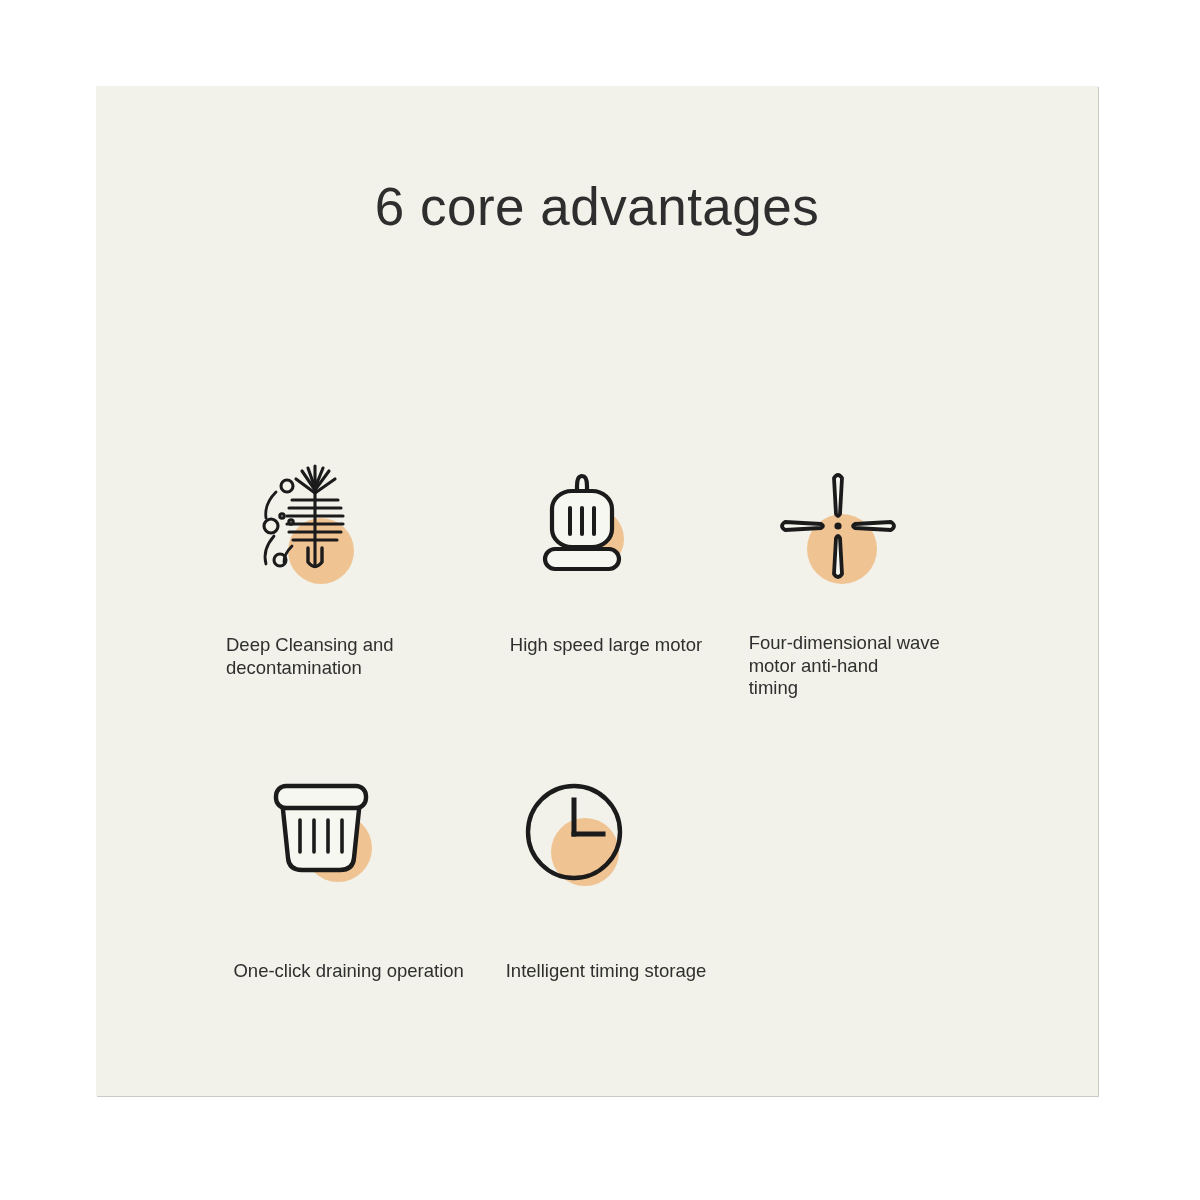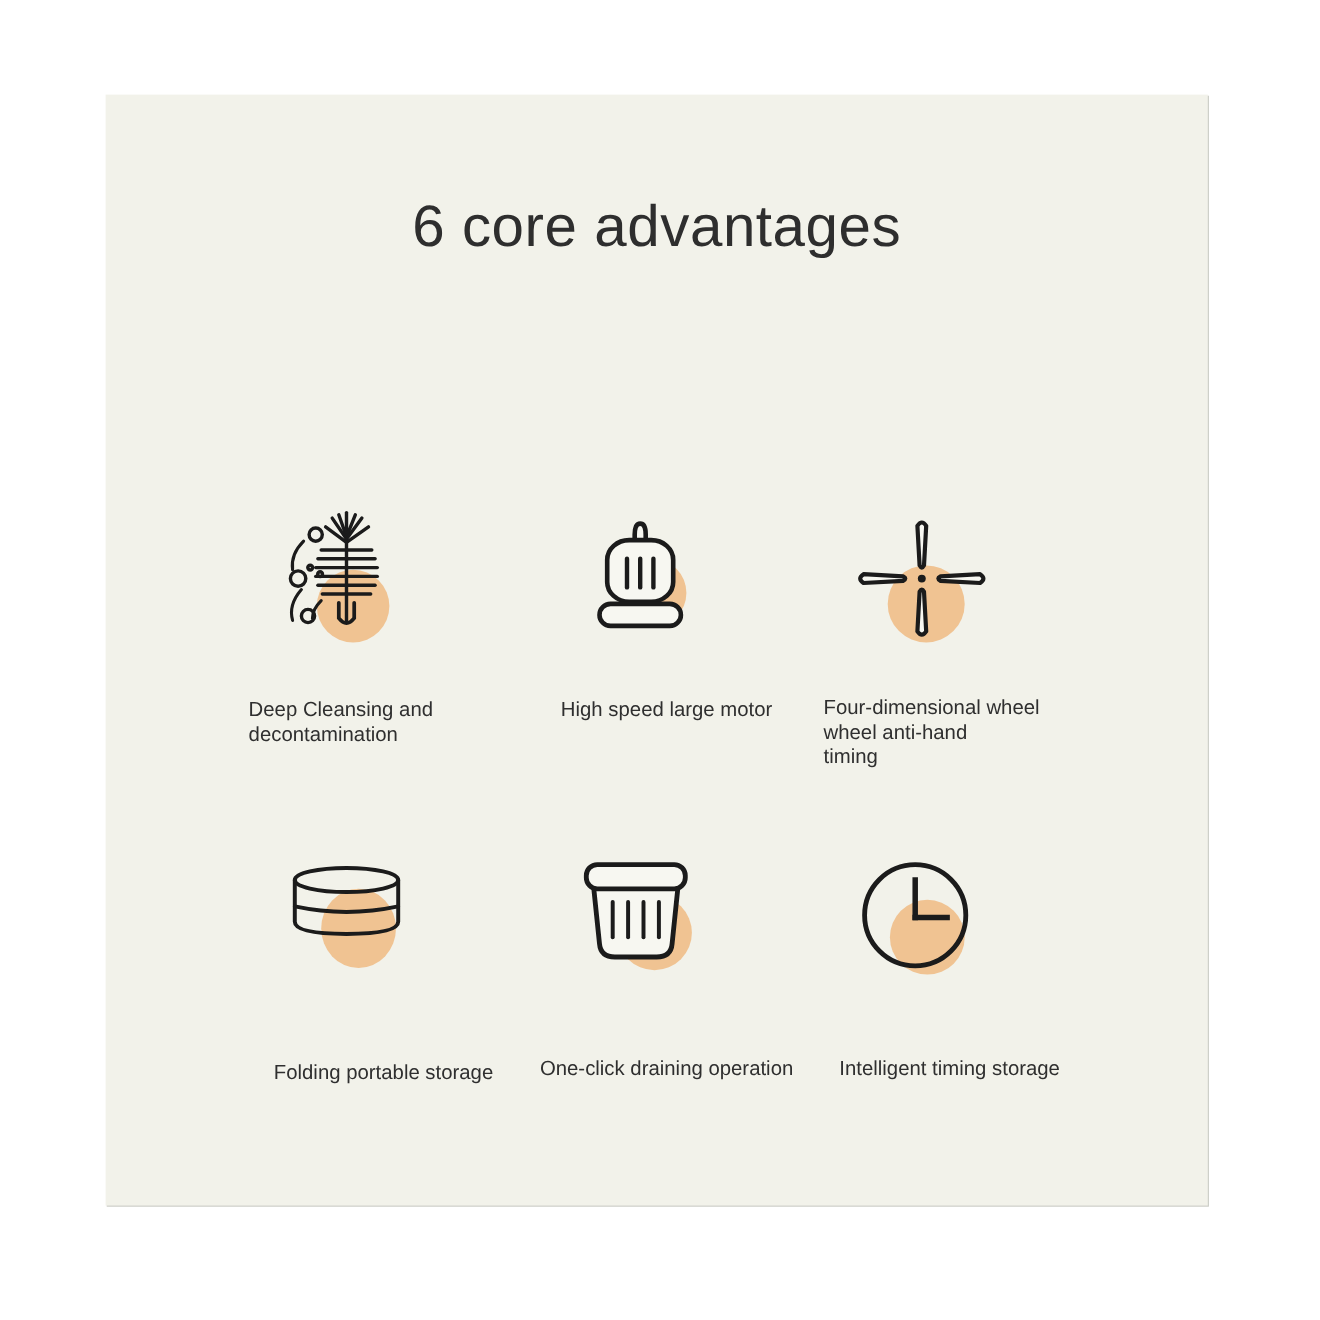--- a/index.html
+++ b/index.html
@@ -202,44 +202,26 @@
               <path d="M71 118 Q75 124 79 118 L77 82 Q75 78 73 82 Z"></path>
 
               <path d="M22 66 Q16 70 22 74 L58 72 Q62 70 58 68 Z"></path>
 
               <path d="M128 66 Q134 70 128 74 L92 72 Q88 70 92 68 Z"></path>
             </g>
             <circle cx="75" cy="70" r="3.6" fill="#1b1b1b"></circle>
           </svg>
         </div>
         <div class="caption">
-          <span class="cap-line">Four-dimensional wheel</span>
-          <span class="cap-line">wheel anti-hand</span>
+          <span class="cap-line">Four-dimensional wave</span>
+          <span class="cap-line">motor anti-hand</span>
           <span class="cap-line">timing</span>
         </div>
       </div>
 
-      <div class="cell cell-4">
-        <div class="icon-wrap">
-          <div class="blob" style="left:52px; top:42px; width:68px; height:72px;"></div>
-          <svg class="icon-svg" width="150" height="150" viewBox="0 0 150 150">
-            <g stroke="#1b1b1b" stroke-width="3.6" fill="none" stroke-linecap="round">
-
-              <ellipse cx="75" cy="34" rx="47" ry="11"></ellipse>
-
-              <path d="M28 34 L28 72 Q28 83 75 83 Q122 83 122 72 L122 34"></path>
-
-              <path d="M28 58 Q75 68 122 58"></path>
-            </g>
-          </svg>
-        </div>
-        <div class="caption">
-          <span class="cap-line">Folding portable storage</span>
-        </div>
-      </div>
 
       <div class="cell cell-5">
         <div class="icon-wrap">
           <div class="blob" style="left:58px; top:48px; width:68px; height:68px;"></div>
           <svg class="icon-svg" width="150" height="150" viewBox="0 0 150 150">
             <g stroke="#1b1b1b" stroke-width="4.4" fill="#f7f7f1" stroke-linejoin="round" stroke-linecap="round">
 
               <path d="M36 34 L42 92 Q43 104 56 104 L94 104 Q107 104 108 92 L114 34 Z"></path>
 
               <rect x="30" y="20" width="90" height="22" rx="10" ry="10"></rect>

